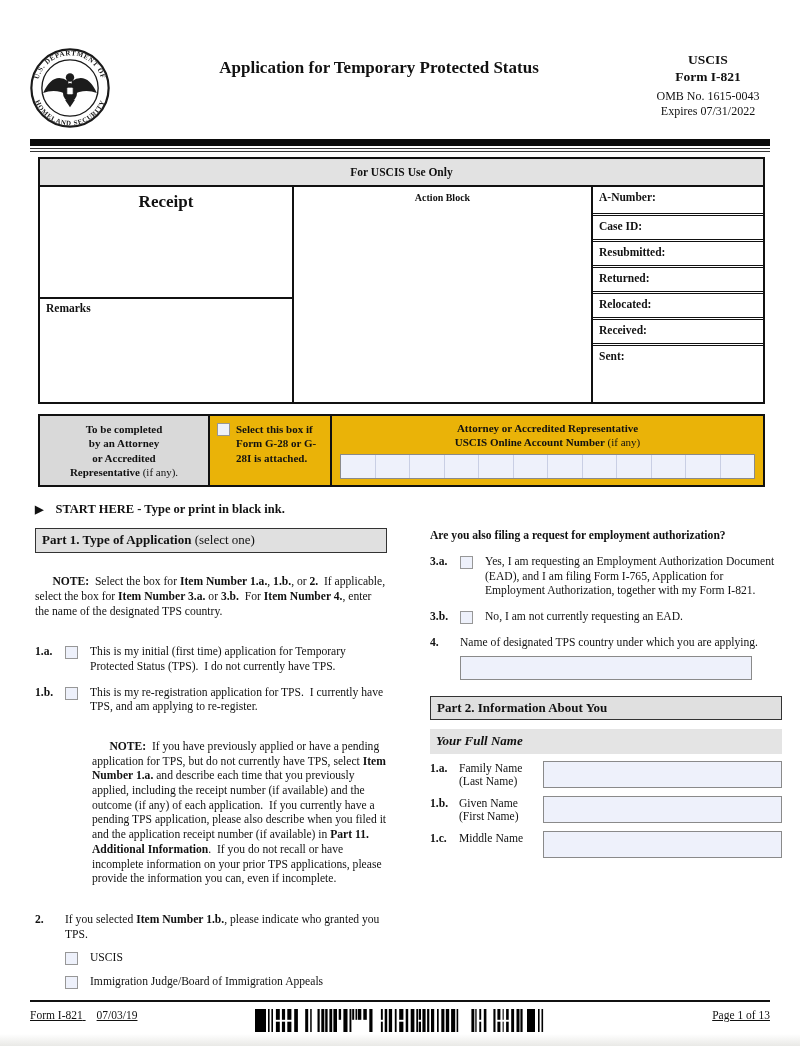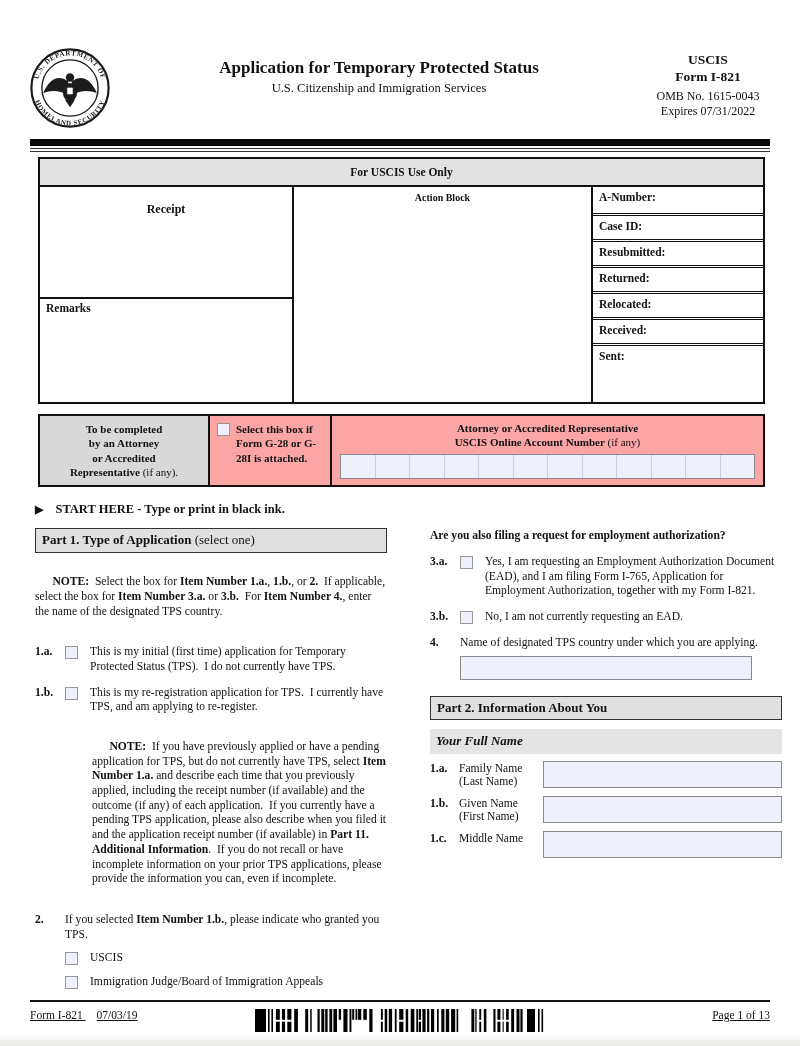--- a/index.html
+++ b/index.html
@@ -24,30 +24,30 @@
   .hr-omb{margin-top:3px;}
 
   .bar-thick{margin:9px 30px 0;height:7px;background:#0b0b0b;}
   .bar-double{margin:2px 30px 0;height:2px;border-top:1px solid #333;border-bottom:1px solid #333;}
 
   
   .use-table{margin:5px 0 0 38px;width:727px;border:2px solid #111;box-sizing:border-box;background:#fff;}
   .use-head{background:#e2e2e2;border-bottom:2px solid #111;text-align:center;font-weight:bold;font-size:11.5px;padding:7px 0;}
   .use-body{display:flex;height:215px;}
   .use-left{width:254px;display:flex;flex-direction:column;border-right:2px solid #111;box-sizing:border-box;}
-  .use-receipt{height:110px;text-align:center;font-weight:bold;font-size:12px;padding-top:15px;box-sizing:border-box;}
+  .use-receipt{height:110px;text-align:center;font-weight:bold;font-size:17px;padding-top:5px;box-sizing:border-box;}
   .use-remarks{flex:1;border-top:2px solid #111;font-weight:bold;font-size:11.5px;padding:3px 6px;}
   .use-action{width:299px;border-right:2px solid #111;text-align:center;font-weight:bold;font-size:10px;padding-top:5px;box-sizing:border-box;}
   .use-right{flex:1;display:flex;flex-direction:column;}
   .use-row{height:26px;box-sizing:border-box;font-weight:bold;font-size:11.5px;padding:4px 6px 0;border-top:3px double #111;}
   .use-row:first-child{border-top:none;}
   .use-row.sent{flex:1;}
 
   
-  .atty{margin:10px 0 0 38px;width:727px;display:flex;border:2px solid #111;box-sizing:border-box;background:#fca5a5;}
+  .atty{margin:10px 0 0 38px;width:727px;display:flex;border:2px solid #111;box-sizing:border-box;background:#eab308;}
   .atty-c1{width:170px;background:#d9d9d9;text-align:center;font-size:11px;padding:6px 4px;border-right:2px solid #111;box-sizing:border-box;line-height:1.3;}
   .atty-c2{width:122px;padding:6px 5px 6px 7px;border-right:2px solid #111;box-sizing:border-box;display:flex;font-weight:bold;font-size:11px;line-height:1.3;}
   .atty-c3{width:176px;padding:5px 8px;border-right:2px solid #111;box-sizing:border-box;font-size:11px;line-height:1.3;}
   .atty-c4{flex:1;text-align:center;font-size:11px;padding:5px 8px;line-height:1.3;}
   .cb{width:13px;height:13px;background:#eef1fb;border:1px solid #979797;display:inline-block;flex:none;box-sizing:border-box;}
   .atty-c2 .cb{margin-right:6px;margin-top:1px;}
   .ibox{background:#eef1fb;border:1px solid #8a8a8a;box-sizing:border-box;font-family:"Liberation Serif",serif;font-size:12px;padding:0 4px;}
   .bar-input{width:156px;height:23px;margin-top:3px;display:block;}
   .segs{display:flex;height:25px;border:1px solid #8a8a8a;background:#eef1fb;margin-top:4px;box-sizing:border-box;}
   .seg{flex:1;border-left:1px solid #c9cfe4;}
@@ -110,21 +110,20 @@
       <path d="M82,56 Q70,30 52,42 L52,58 Q68,50 82,56 Z"></path>
       <ellipse cx="50" cy="55" rx="8.5" ry="11"></ellipse>
       <circle cx="50" cy="37.5" r="5"></circle>
       <path d="M44,64 L50,73 L56,64 Z"></path>
     </g>
     <rect x="46.2" y="49" width="7.6" height="9" rx="1.5" fill="#fff" stroke="#1c1c1c" stroke-width="1"></rect>
   </svg>
 
   <div class="header-center">
     <div class="h-title">Application for Temporary Protected Status</div>
-    <div class="h-agency">U.S. Citizenship and Immigration Services</div>
   </div>
 
   <div class="header-right">
     <div class="hr-uscis">USCIS</div>
     <div class="hr-form">Form I-821</div>
     <div class="hr-omb">OMB No. 1615-0043</div>
     <div class="hr-exp">Expires 07/31/2022</div>
   </div>
 </div>
 

